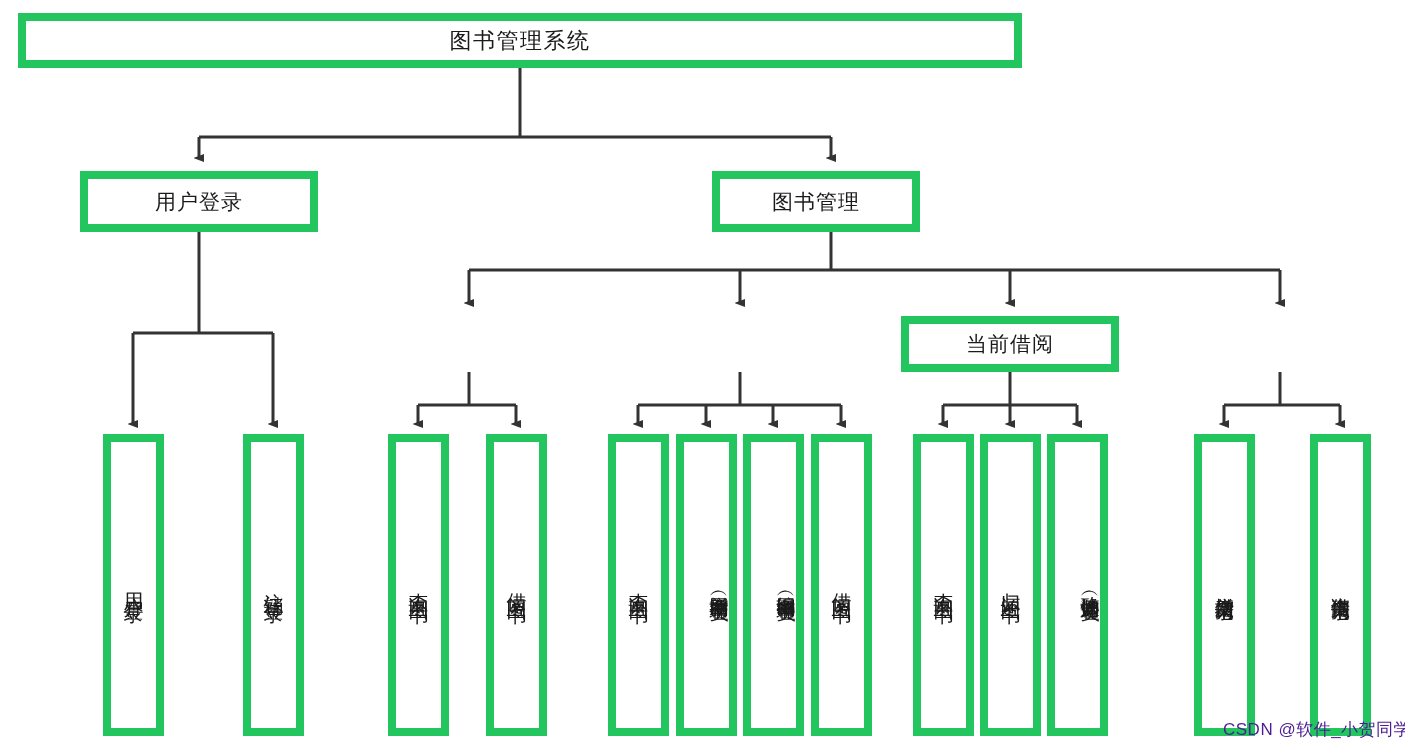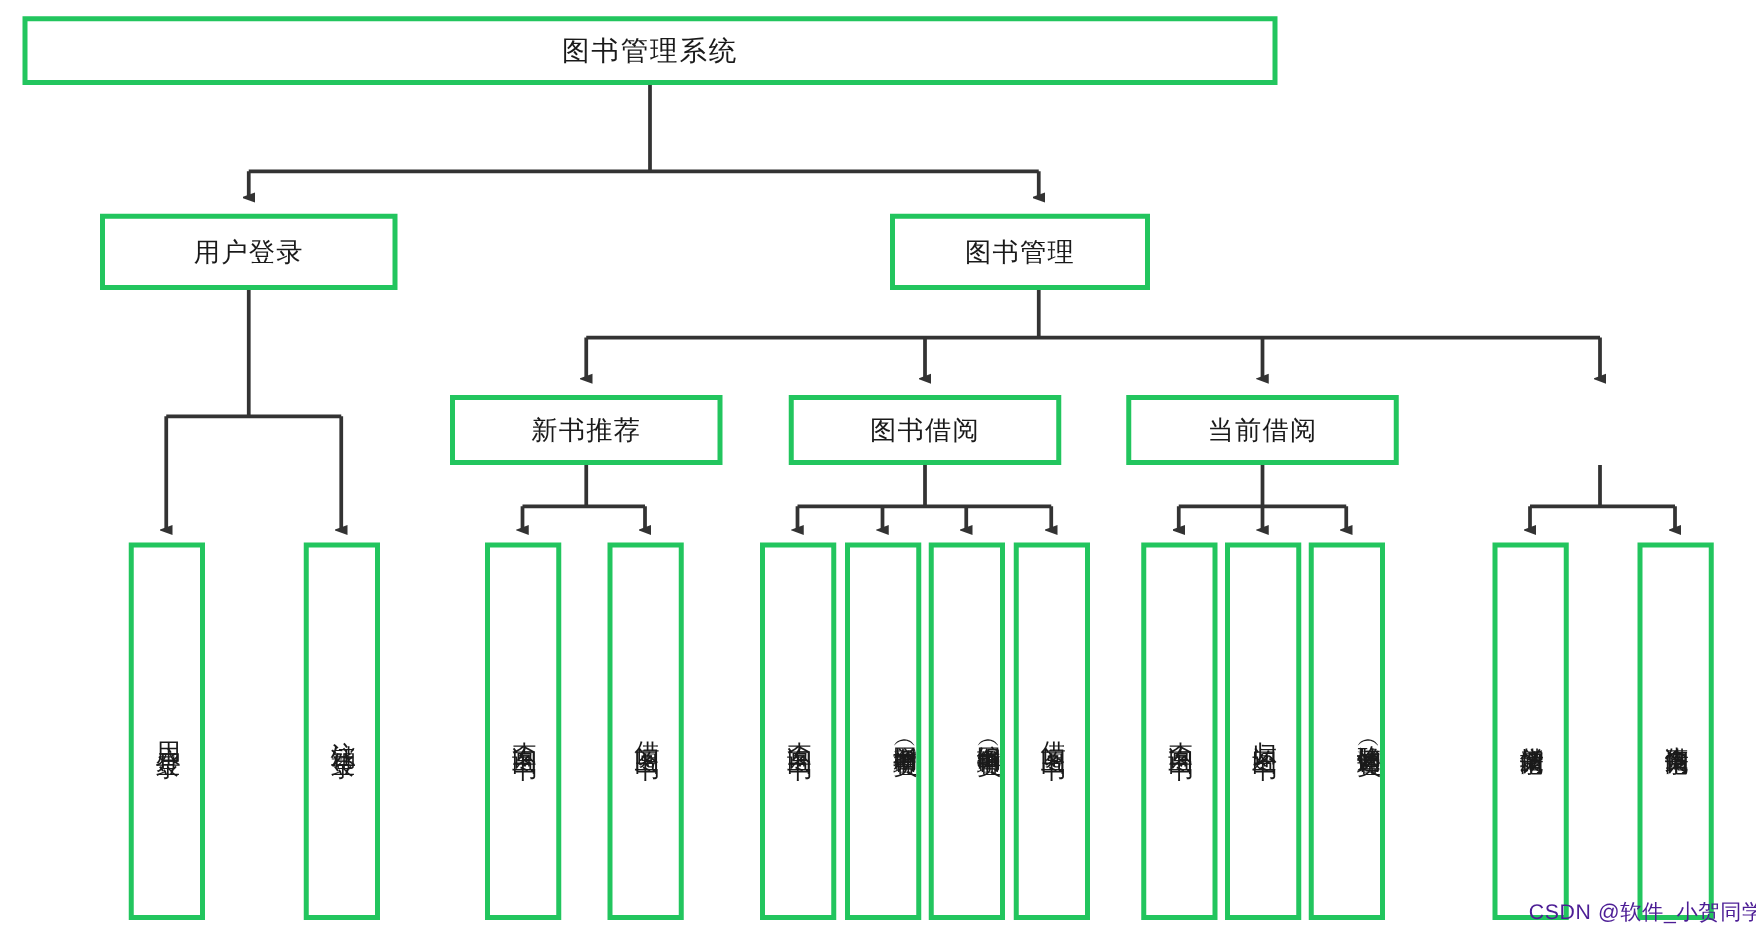--- a/index.html
+++ b/index.html
@@ -22,21 +22,21 @@
     position: absolute;
     left: 0;
     top: 0;
     width: 1405px;
     height: 747px;
     pointer-events: none;
   }
   .node {
     position: absolute;
     box-sizing: border-box;
-    border: 4px solid #22c55e;
+    border: 8px solid #22c55e;
     background: #ffffff;
     display: flex;
     align-items: center;
     justify-content: center;
     color: #1a1a1a;
   }
   .node-h {
     font-size: 21px;
     letter-spacing: 1px;
     white-space: nowrap;
@@ -133,26 +133,20 @@
     <span>图书管理系统</span>
   </div>
 
   <div class="node node-h" style="left:80px; top:171px; width:238px; height:61px;">
     <span>用户登录</span>
   </div>
   <div class="node node-h" style="left:712px; top:171px; width:208px; height:61px;">
     <span>图书管理</span>
   </div>
 
-  <div class="node node-h" style="left:360px; top:316px; width:218px; height:56px;">
-    <span>新书推荐</span>
-  </div>
-  <div class="node node-h" style="left:631px; top:316px; width:218px; height:56px;">
-    <span>图书借阅</span>
-  </div>
   <div class="node node-h" style="left:901px; top:316px; width:218px; height:56px;">
     <span>当前借阅</span>
   </div>
 
   <div class="node node-v" style="left:103px; top:434px; width:61px; height:302px;">
     <span class="vlabel">用户登录</span>
   </div>
   <div class="node node-v" style="left:243px; top:434px; width:61px; height:302px;">
     <span class="vlabel">注销登录</span>
   </div>

